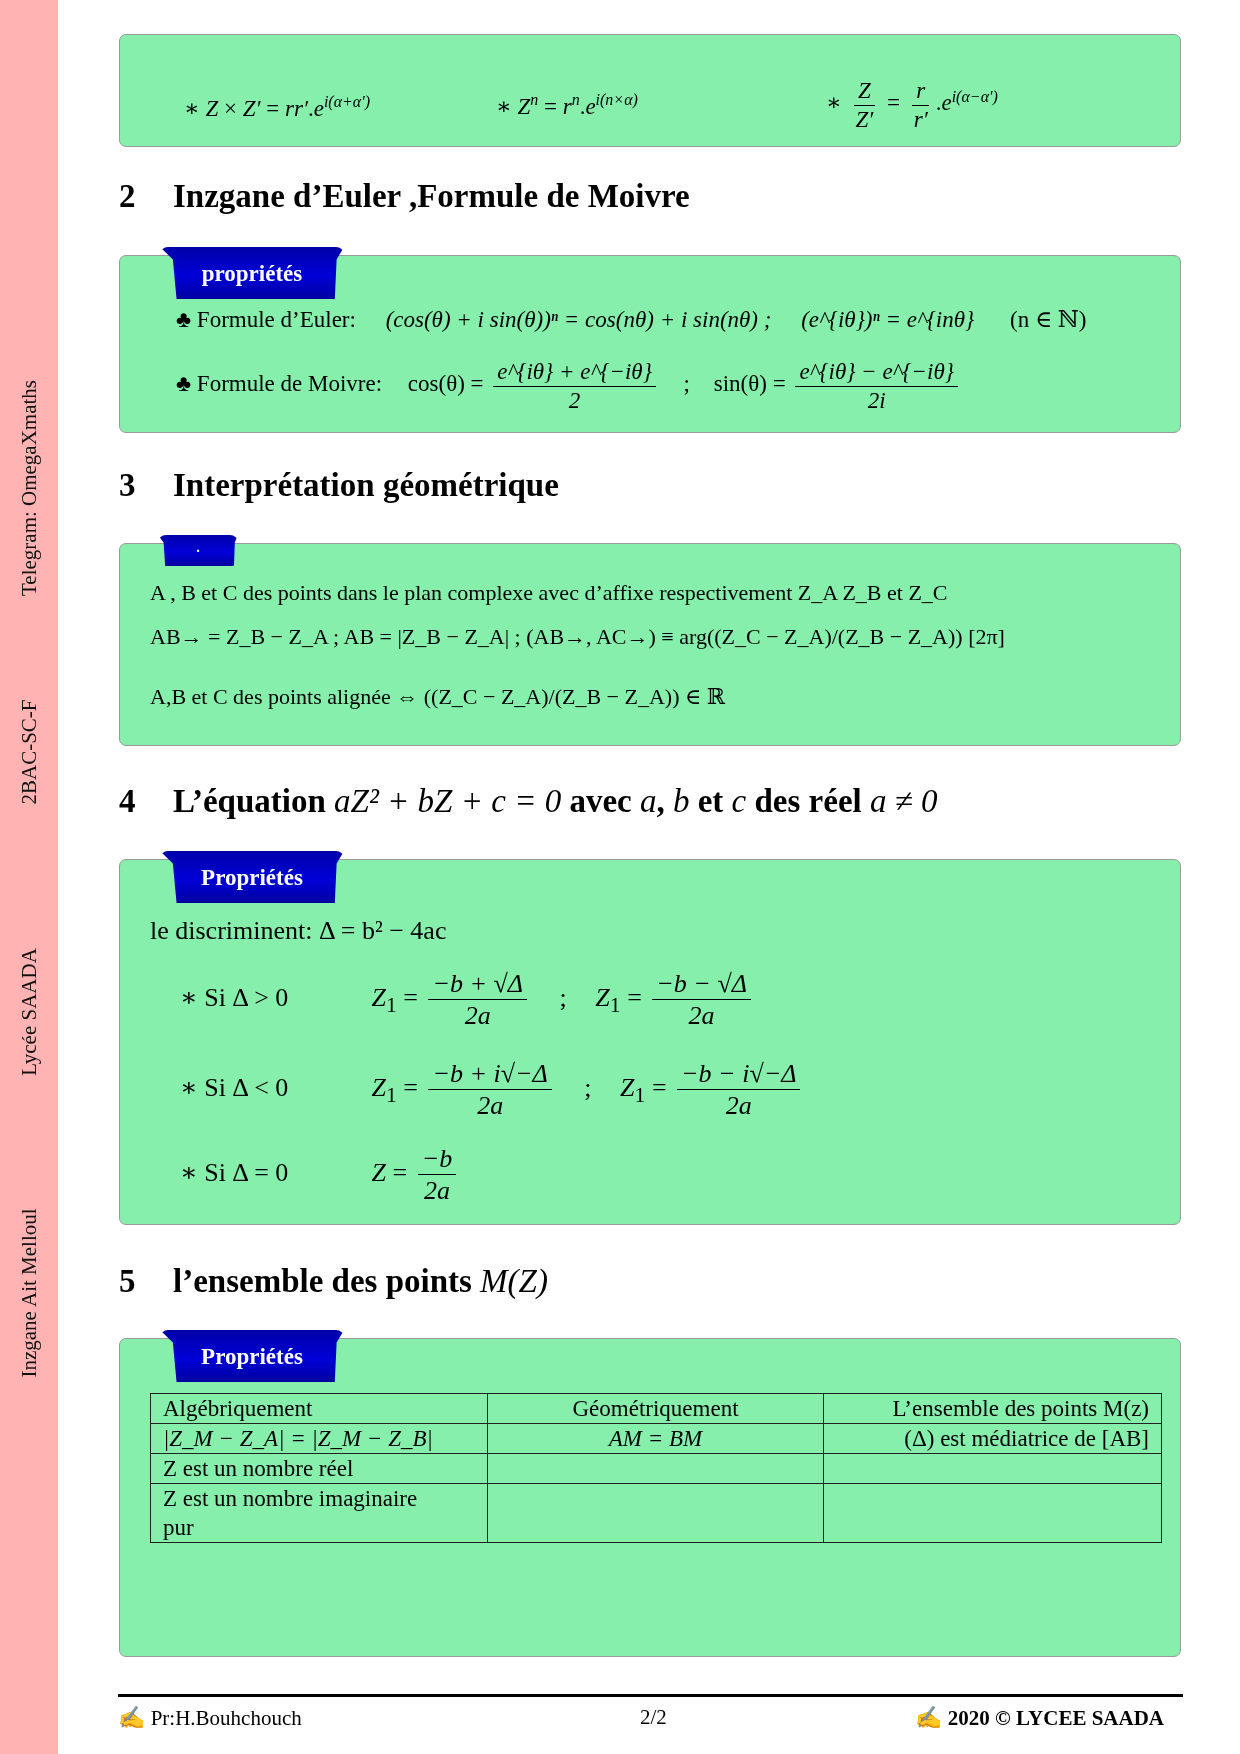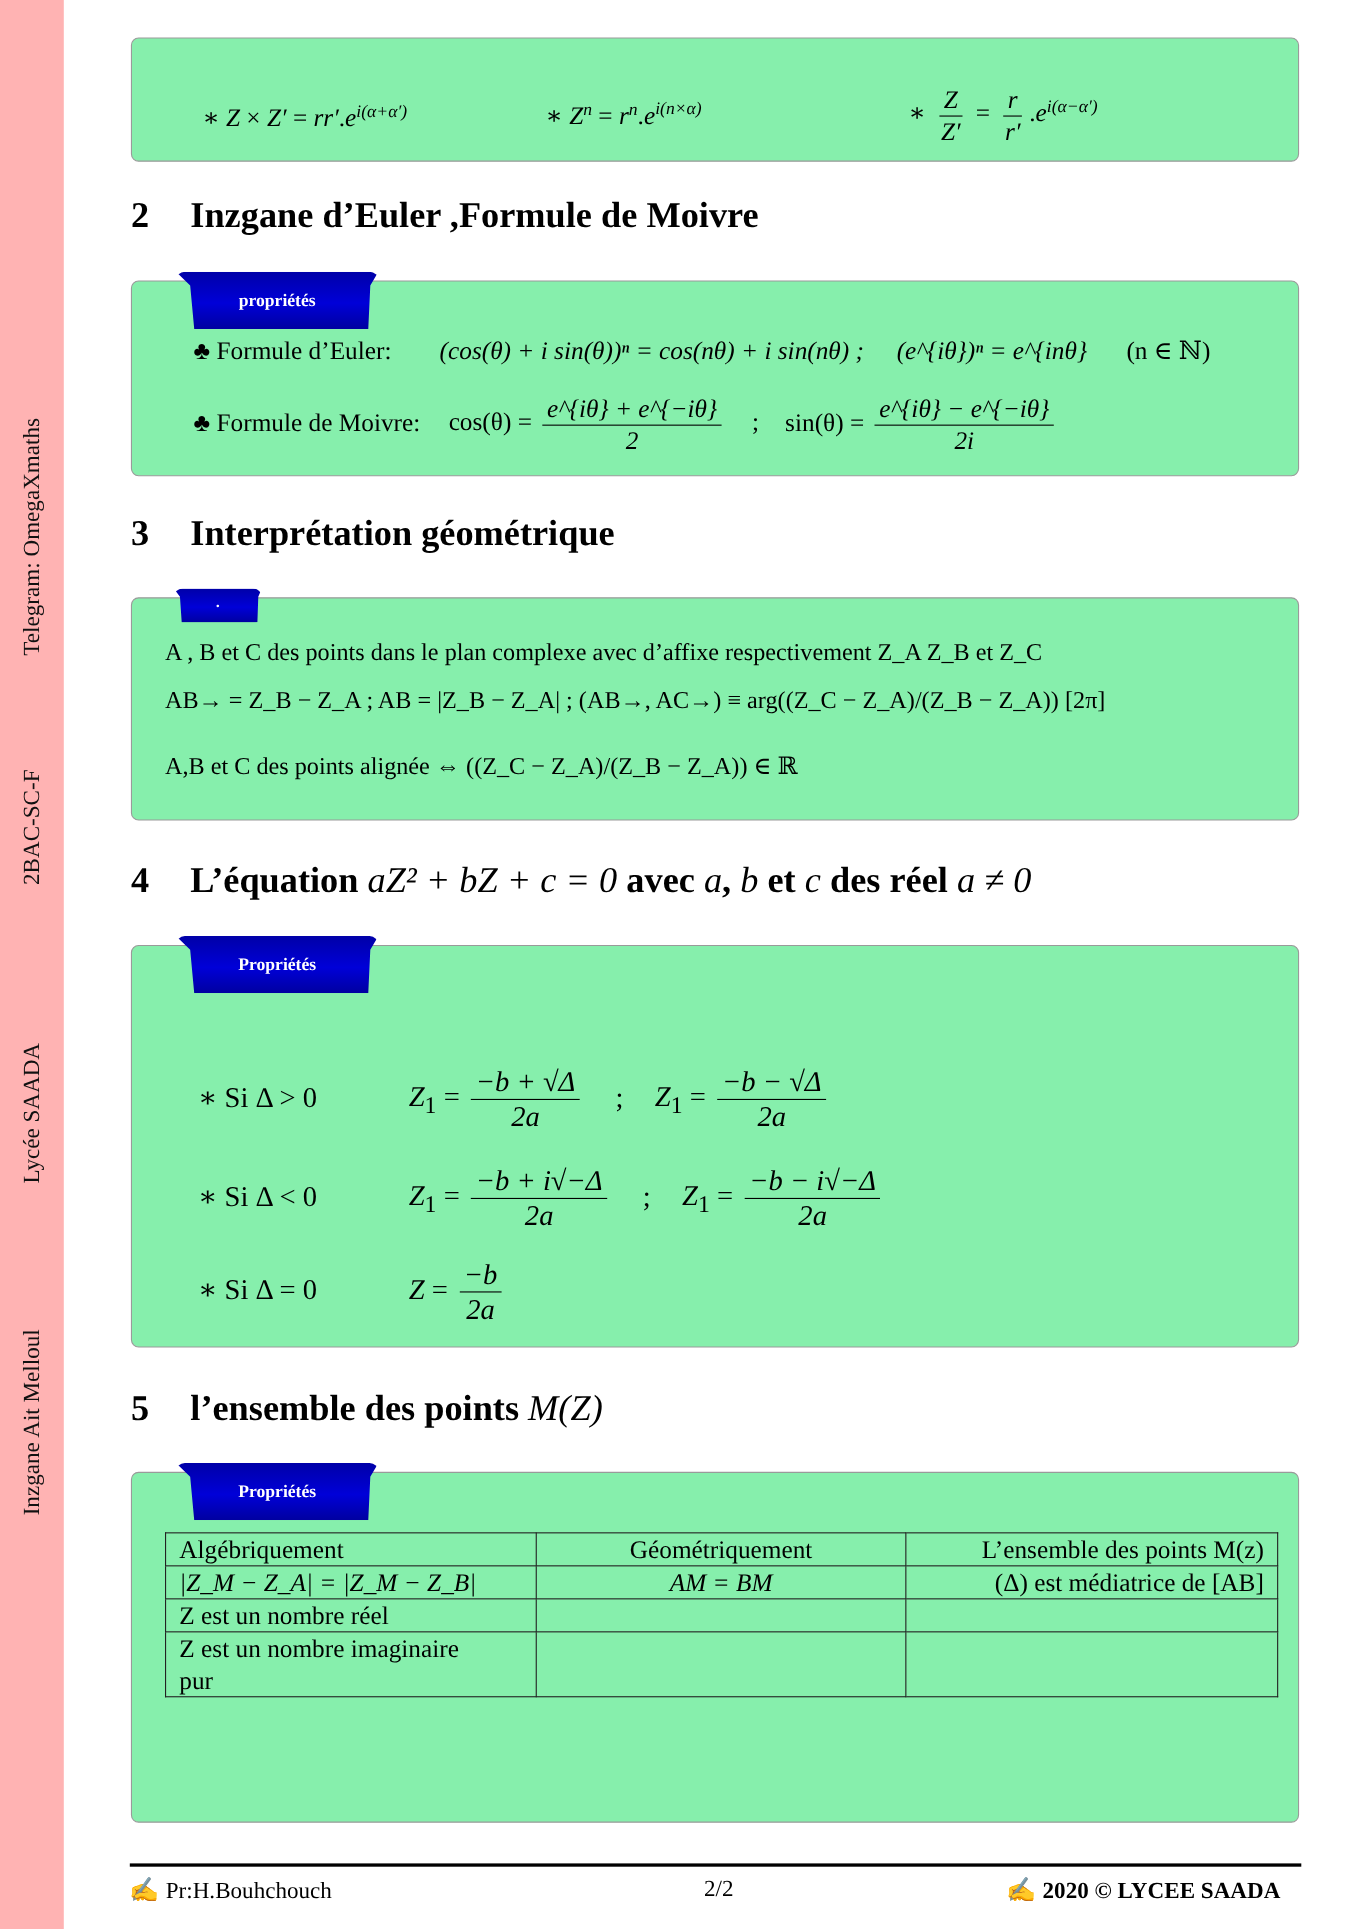--- a/index.html
+++ b/index.html
@@ -17,21 +17,21 @@
     white-space:nowrap; font-size:21px; color:#111;
   }
   .box {
     position:absolute; left:119px; width:1062px;
     background:#86efac; border:1.5px solid #9a9a9a; border-radius:7px;
     box-sizing:border-box;
   }
   .tab {
     position:absolute; left:40px; top:-9px; height:52px; width:184px;
     background:linear-gradient(180deg,#0000a8 0%,#0000d8 55%,#0000a0 100%);
-    color:#fff; font-weight:bold; font-size:16px;
+    color:#fff; font-weight:bold; font-size:23px;
     clip-path:polygon(0 0,100% 0,96% 24%,95% 100%,9% 100%,7% 24%);
     border-radius:8px 8px 6px 6px;
     display:flex; align-items:center; justify-content:center; padding-top:2px;
     box-sizing:border-box;
   }
   .tab.small { width:80px; height:31px; font-size:14px; }
   .heading {
     position:absolute; left:119px; font-weight:bold; font-size:33px; white-space:nowrap;
   }
   .heading .num { display:inline-block; width:54px; }
@@ -90,21 +90,21 @@
 </div>
 
 <div class="heading" style="top:178px">
   <span class="num">2</span><span>Inzgane d’Euler ,Formule de Moivre</span>
 </div>
 <div class="box" style="top:255px;height:178px">
   <div class="tab">propriétés</div>
   <div class="line" style="left:56px;top:50px">
     <span>♣</span>
     <span>Formule d’Euler:</span>
-    <span style="margin-left:38px" class="m">(cos(θ) + i sin(θ))ⁿ = cos(nθ) + i sin(nθ) ;</span>
+    <span style="margin-left:24px" class="m">(cos(θ) + i sin(θ))ⁿ = cos(nθ) + i sin(nθ) ;</span>
     <span style="margin-left:24px" class="m">(e^{iθ})ⁿ = e^{inθ}</span>
     <span style="margin-left:30px">(n ∈ ℕ)</span>
   </div>
   <div class="line" style="left:56px;top:102px">
     <span>♣</span>
     <span>Formule de Moivre:</span>
     <span style="margin-left:20px">cos(θ) =</span>
     <span class="frac m">
         <span class="num">e^{iθ} + e^{−iθ}</span>
         <span class="den">2</span>
@@ -134,20 +134,21 @@
   <span>avec</span>
   <span class="m">a</span><span>,</span>
   <span class="m">b</span>
   <span>et</span>
   <span class="m">c</span>
   <span>des réel</span>
   <span class="m">a ≠ 0</span>
 </div>
 <div class="box" style="top:859px;height:366px">
   <div class="tab">Propriétés</div>
+  <div class="line big" style="left:30px;top:56px">le discriminent: Δ = b² − 4ac</div>
   <div class="line big" style="left:60px;top:108px">
     <span style="display:inline-block;width:185px">∗ Si Δ &gt; 0</span>
     <span class="m">Z</span><sub>1</sub> =
     <span class="frac m">
         <span class="num">−b + √Δ</span>
         <span class="den">2a</span>
       </span>
     <span style="margin:0 22px">;</span>
     <span class="m">Z</span><sub>1</sub> =
     <span class="frac m">

